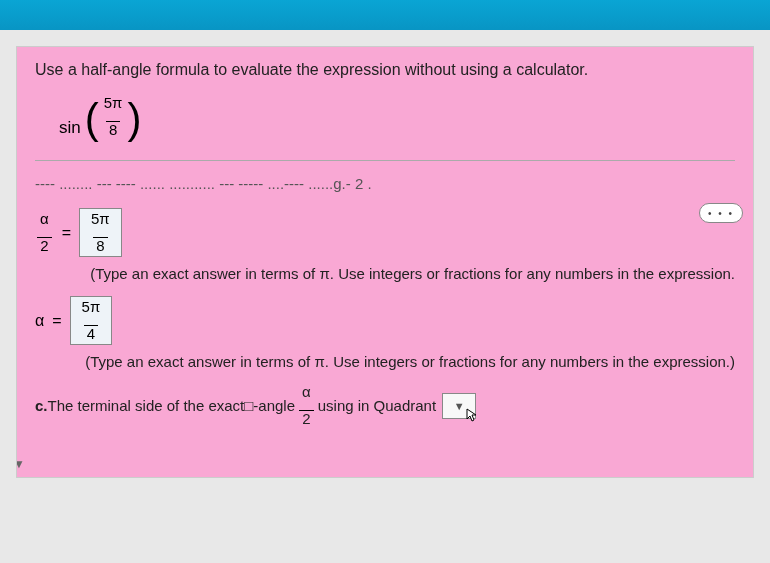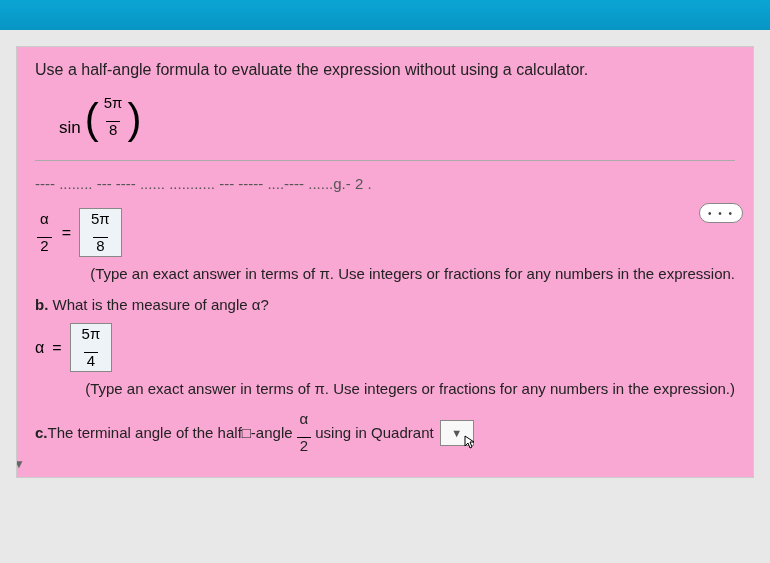--- a/index.html
+++ b/index.html
@@ -186,40 +186,37 @@
     <span class="answer-box">
       <span class="frac">
         <span class="num">5π</span>
         <span class="den">8</span>
       </span>
     </span>
   </div>
 
   <div class="hint-text">(Type an exact answer in terms of π. Use integers or fractions for any numbers in the expression.</div>
 
-  <div class="part-label">
-    <b>b.</b><span> What is the measure of angle α?</span>
-  </div>
 
   <div class="eq-row">
     <span>α</span>
     <span class="equals">=</span>
     <span class="answer-box">
       <span class="frac">
         <span class="num">5π</span>
         <span class="den">4</span>
       </span>
     </span>
   </div>
 
   <div class="hint-text">(Type an exact answer in terms of π. Use integers or fractions for any numbers in the expression.)</div>
 
   <div class="quadrant-row">
     <b>c.</b>
-    <span> The terminal angle of the half□-angle </span>
+    <span> The terminal side of the exact□-angle </span>
     <span class="frac" style="margin:0 4px;">
       <span class="num">α</span>
       <span class="den">2</span>
     </span>
     <span> using in Quadrant </span>
     <span class="dropdown-box">
       <span class="dropdown-arrow">▼</span>
       <span class="cursor-icon">
         <svg width="16" height="16" viewBox="0 0 16 16">
           <path d="M2 2 L2 12 L5 9 L7 14 L9 13 L7 8 L11 8 Z" fill="#fff" stroke="#000" stroke-width="1"></path>

